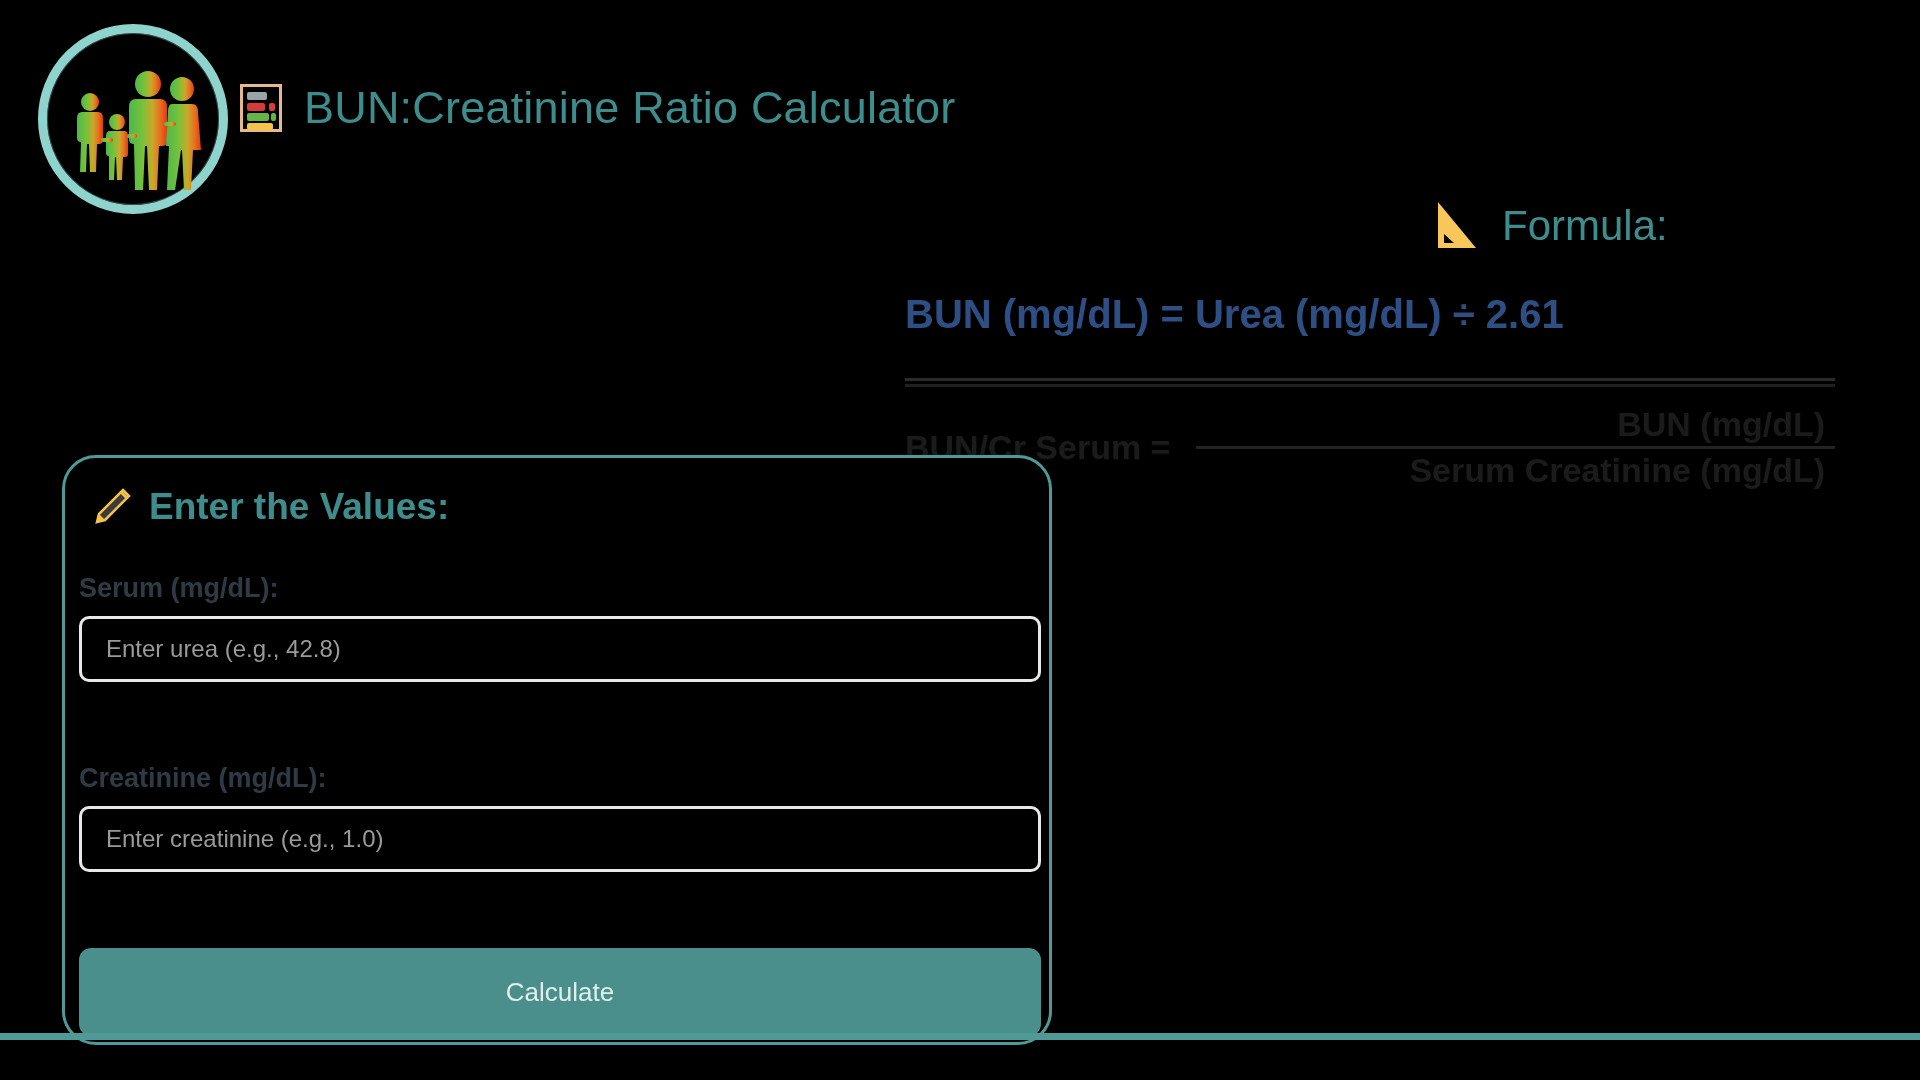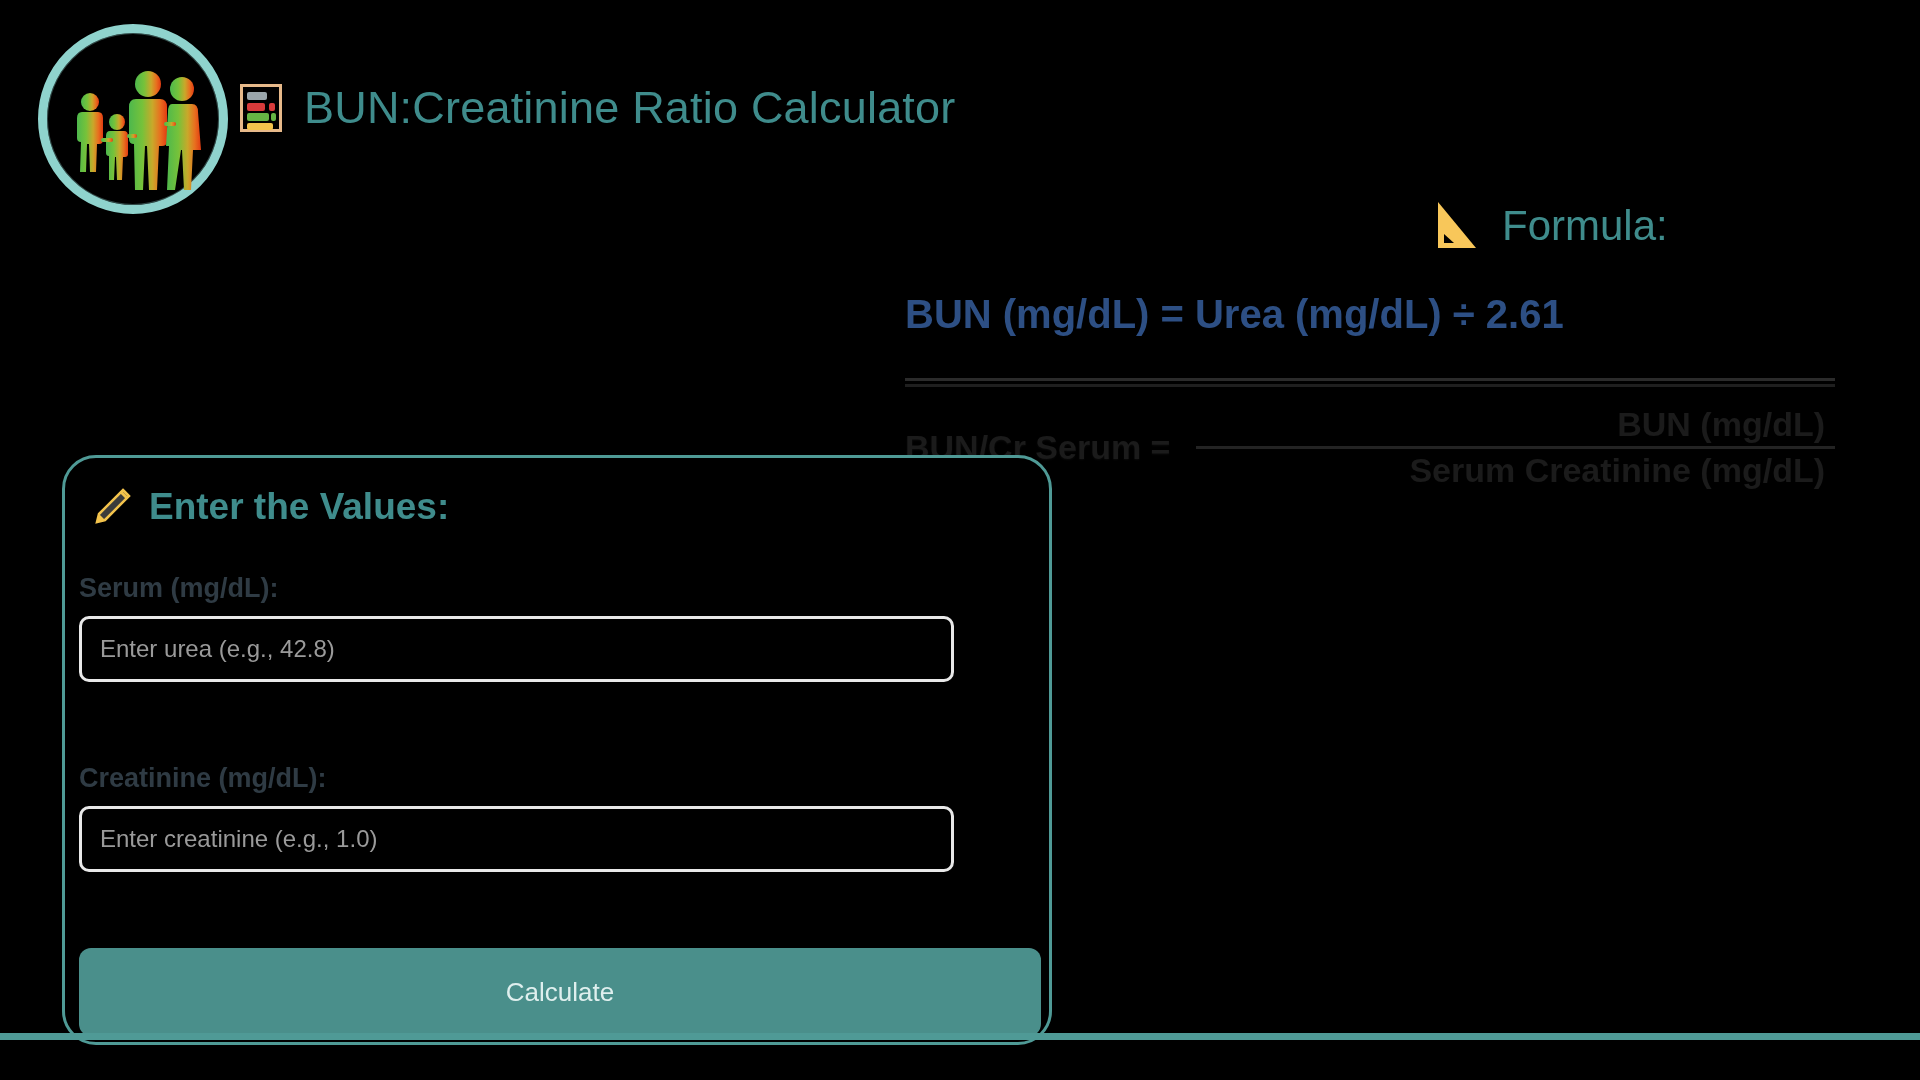--- a/index.html
+++ b/index.html
@@ -87,28 +87,28 @@
     text-shadow:0 2px 3px rgba(0,0,0,.55);
   }
 
   .field { position:absolute; left:14px; width:962px; }
   .field-label {
     font-size:27px; font-weight:bold; color:#2f3b44;
     margin-bottom:12px; display:block;
     text-shadow:0 1px 2px rgba(0,0,0,.6);
   }
   .field-input {
-    display:block; width:875px; height:66px;
+    display:block; width:962px; height:66px;
     background:#000;
     border:3px solid #e8e8e8;
     border-radius:10px;
     color:#cfcfcf;
     font-size:24px;
     font-family:"Liberation Sans", sans-serif;
-    padding:0 18px;
+    padding:0 24px;
     outline:none;
     margin-top:8px;
   }
   .field-input::placeholder { color:#9a9a9a; }
 
   .field-urea { top:115px; }
   .field-creat { top:305px; }
 
   .calc-btn {
     position:absolute; left:14px; top:490px;

